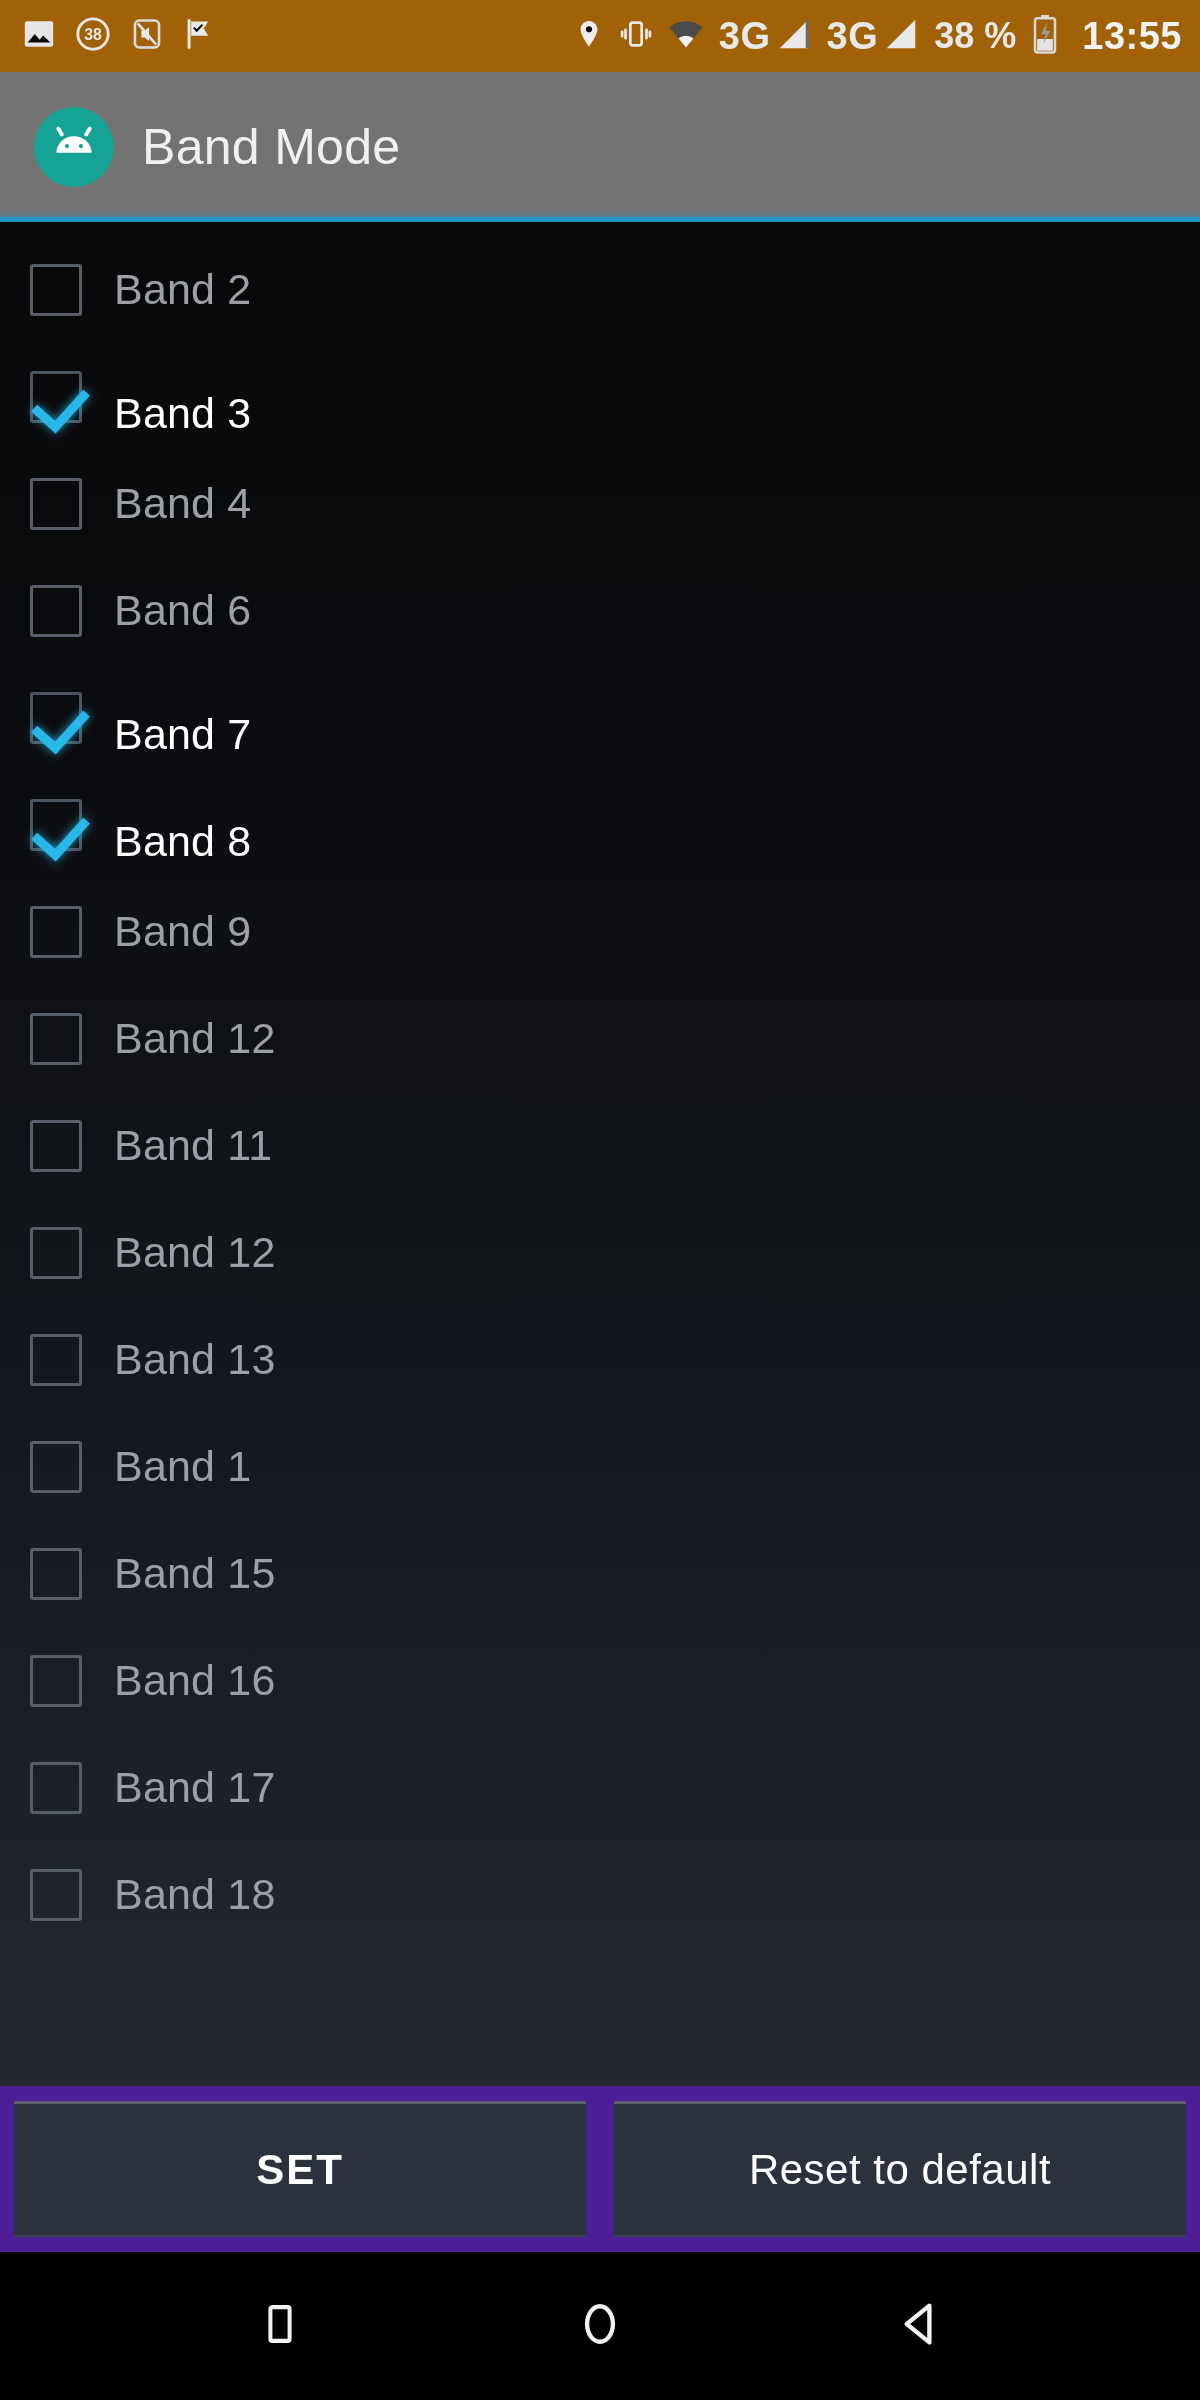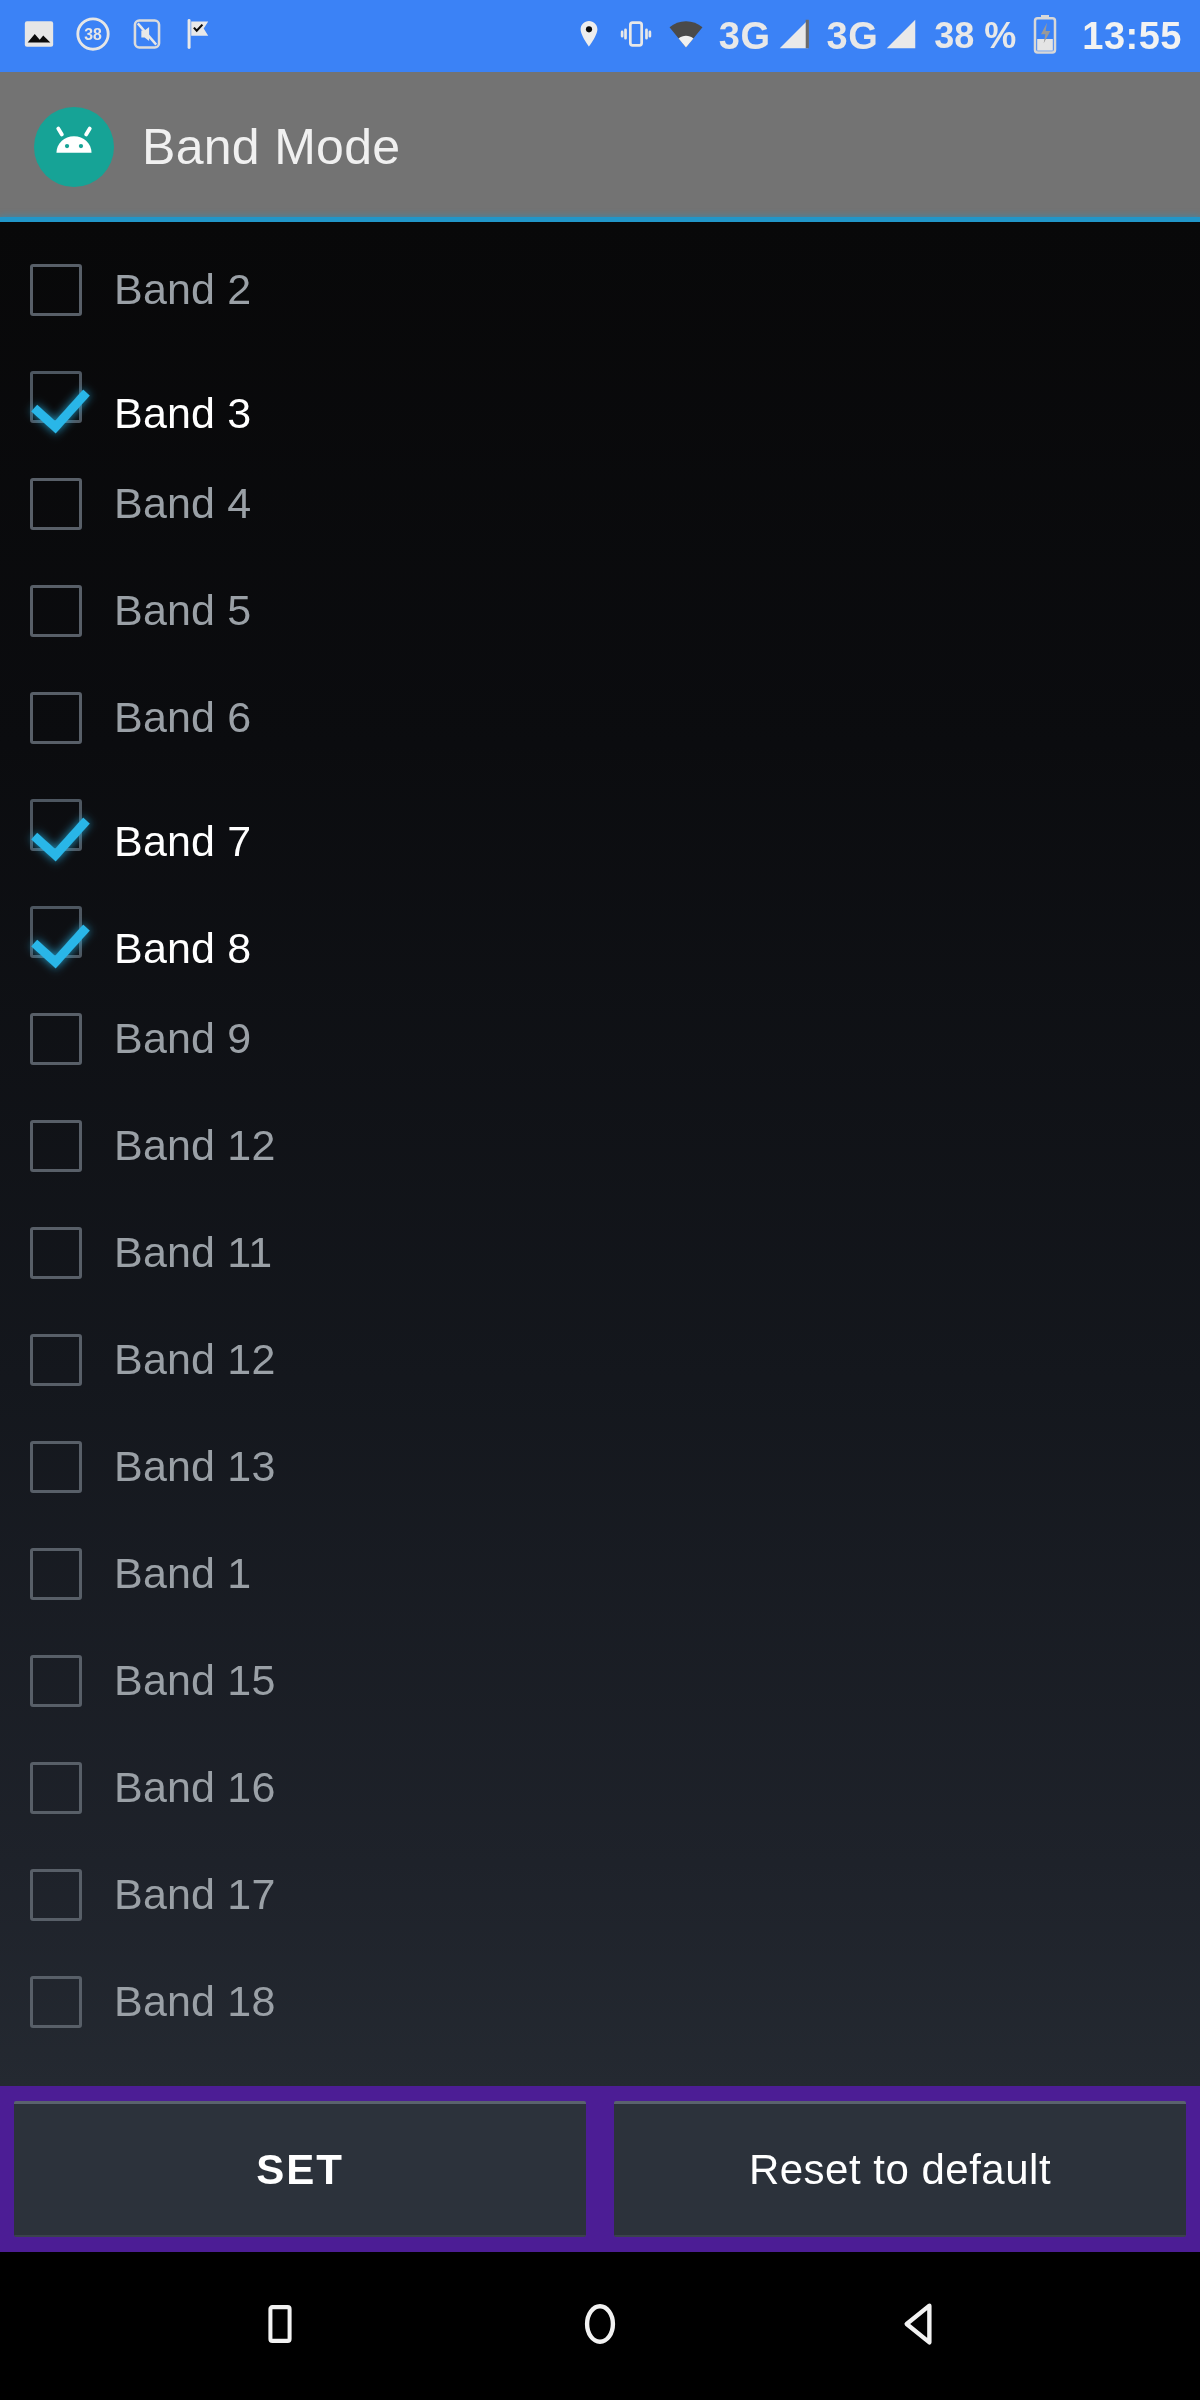--- a/index.html
+++ b/index.html
@@ -12,21 +12,21 @@
   .phone {
     position:relative;
     width:1200px; height:2400px;
     background:#000;
     display:flex; flex-direction:column;
   }
 
   
   .status-bar {
     height:72px;
-    background:#3b82f6;
+    background:#a16207;
     display:flex; align-items:center;
     padding:0 18px 0 22px;
     flex:0 0 auto;
   }
   .sb-left { display:flex; align-items:center; gap:18px; }
   .sb-right { display:flex; align-items:center; gap:14px; margin-left:auto; }
   .sb-ico { display:block; }
   .sb-text {
     color:#e8e8e8; font-size:38px; font-weight:700;
     letter-spacing:0.5px; line-height:1;
@@ -251,24 +251,20 @@
       <div class="band-row on">
         <div class="cbox checked"></div>
         <div class="band-label">Band 3</div>
       </div>
       <div class="band-row">
         <div class="cbox"></div>
         <div class="band-label">Band 4</div>
       </div>
       <div class="band-row">
         <div class="cbox"></div>
-        <div class="band-label">Band 5</div>
-      </div>
-      <div class="band-row">
-        <div class="cbox"></div>
         <div class="band-label">Band 6</div>
       </div>
       <div class="band-row on">
         <div class="cbox checked"></div>
         <div class="band-label">Band 7</div>
       </div>
       <div class="band-row on">
         <div class="cbox checked"></div>
         <div class="band-label">Band 8</div>
       </div>

